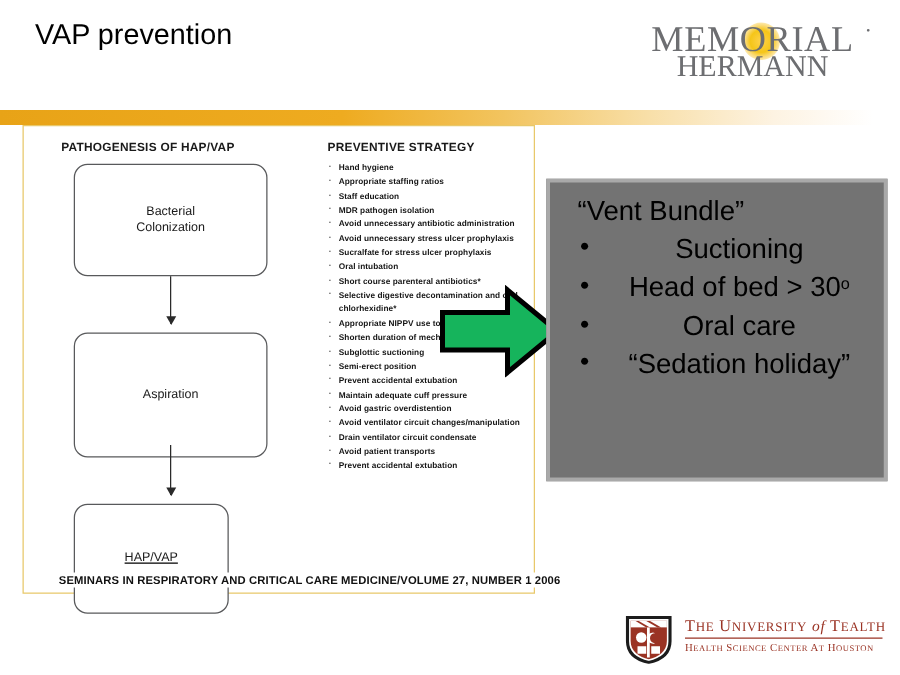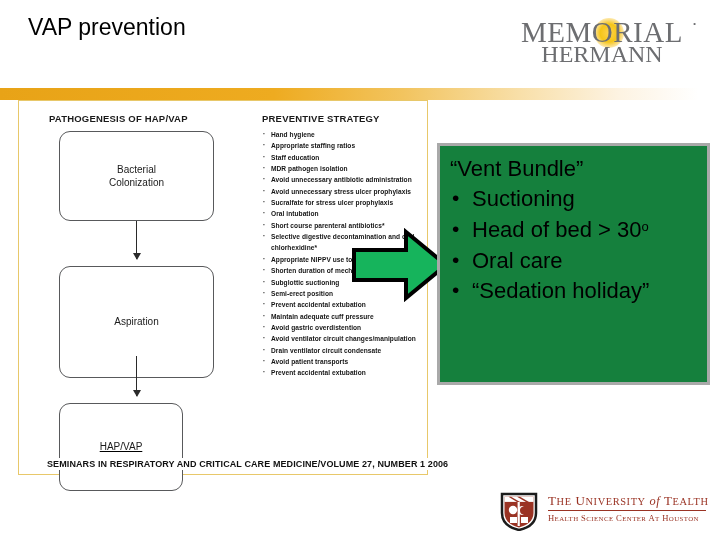--- a/index.html
+++ b/index.html
@@ -111,21 +111,21 @@
     align-items: center;
     justify-content: center;
   }
   .flow-box-label {
     font-size: 10px;
     color: #1a1a1a;
     line-height: 1.35;
     text-align: center;
   }
   #flow-box-1 { left: 40px; top: 30px;  width: 155px; height: 90px; }
-  #flow-box-2 { left: 40px; top: 165px; width: 155px; height: 112px; }
+  #flow-box-2 { left: 40px; top: 165px; width: 155px; height: 100px; }
   #flow-box-3 { left: 40px; top: 302px; width: 124px; height: 88px; text-decoration: underline; }
 
   .flow-arrow {
     position: absolute;
     left: 117px;
     width: 1px;
     background: #2a2a2a;
   }
   #flow-arrow-1 { top: 120px; height: 38px; }
   #flow-arrow-2 { top: 255px; height: 40px; }
@@ -193,35 +193,36 @@
     height: 74px;
   }
 
   
   #vent-bundle-box {
     position: absolute;
     left: 437px;
     top: 143px;
     width: 273px;
     height: 242px;
-    background: #15803d;
+    background: #737373;
     border: 3px solid #a9a9a9;
     box-sizing: border-box;
-    padding: 10px 8px 0 10px;
+    padding: 10px 8px 0 22px;
   }
   #vent-bundle-title {
     font-size: 22px;
     color: #000000;
     line-height: 1.18;
     white-space: nowrap;
   }
   #vent-bundle-list {
     list-style: none;
     margin: 2px 0 0 0;
     padding: 0;
+    text-align: center;
   }
   #vent-bundle-list li {
     position: relative;
     padding-left: 22px;
     font-size: 22px;
     color: #000000;
     line-height: 1.40;
     white-space: nowrap;
   }
   #vent-bundle-list li::before {

